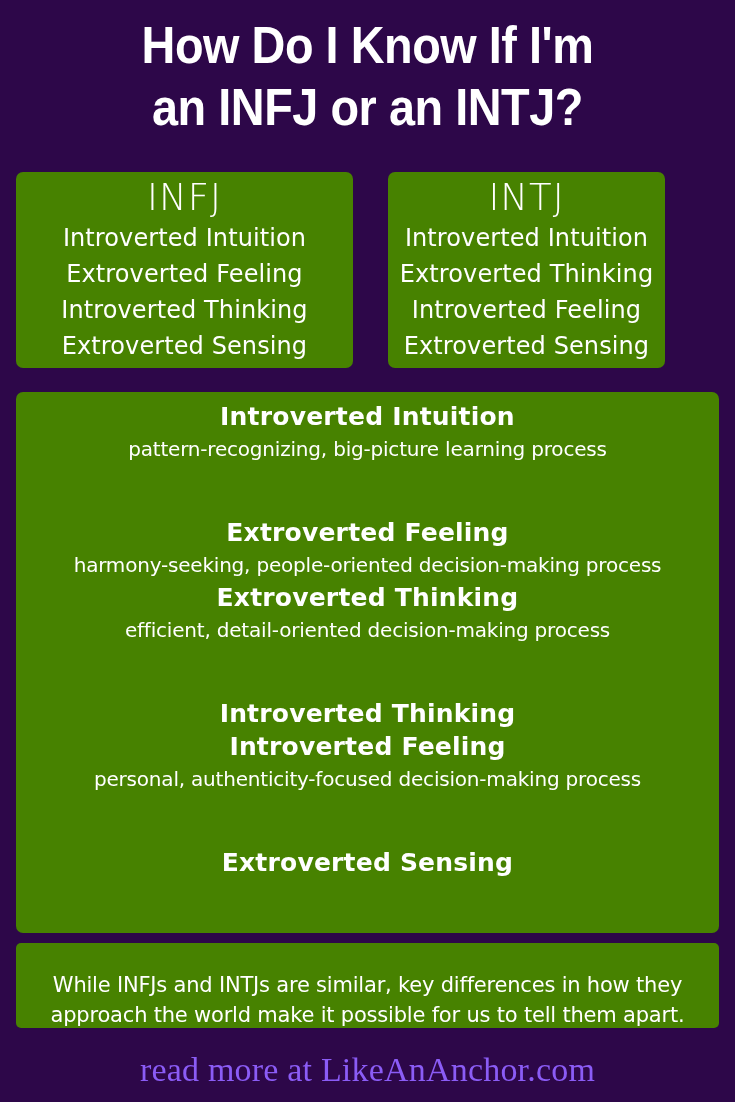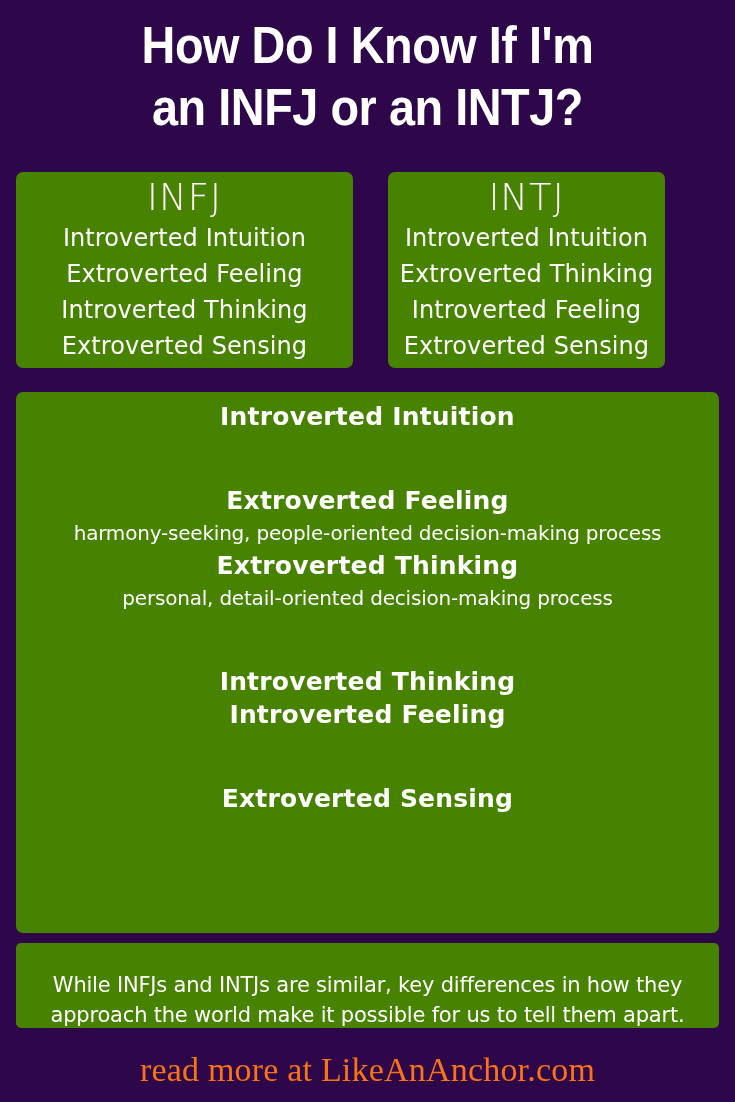--- a/index.html
+++ b/index.html
@@ -115,21 +115,21 @@
     margin-top: 28px;
   }
 
   
   .footer {
     position: absolute;
     left: 0;
     top: 1048px;
     width: 735px;
     text-align: center;
-    color: #f97316;
+    color: #8b5cf6;
     font-family: "Liberation Serif", "DejaVu Serif", serif;
     font-size: 34px;
     line-height: 44px;
     letter-spacing: 0.2px;
   }
 </style>
 </head>
 <body>
 
 <div class="title">
@@ -154,42 +154,44 @@
     <li class="type-fn">Extroverted Thinking</li>
     <li class="type-fn">Introverted Feeling</li>
     <li class="type-fn">Extroverted Sensing</li>
   </ul>
 </div>
 
 <div class="panel defs-panel">
 
   <div class="def-group">
     <div class="def-term">Introverted Intuition</div>
+    <div class="def-desc">pattern-recognizing, big-picture learning process</div>
   </div>
 
   <div class="gap-lg"></div>
 
   <div class="def-group">
     <div class="def-term">Extroverted Feeling</div>
     <div class="def-desc">harmony-seeking, people-oriented decision-making process</div>
   </div>
 
   <div class="def-group">
     <div class="def-term">Extroverted Thinking</div>
-    <div class="def-desc">personal, detail-oriented decision-making process</div>
+    <div class="def-desc">efficient, detail-oriented decision-making process</div>
   </div>
 
   <div class="gap-lg"></div>
 
   <div class="def-group">
     <div class="def-term">Introverted Thinking</div>
   </div>
 
   <div class="def-group">
     <div class="def-term">Introverted Feeling</div>
+    <div class="def-desc">personal, authenticity-focused decision-making process</div>
   </div>
 
   <div class="gap-lg"></div>
 
   <div class="def-group">
     <div class="def-term">Extroverted Sensing</div>
   </div>
 
 </div>
 

